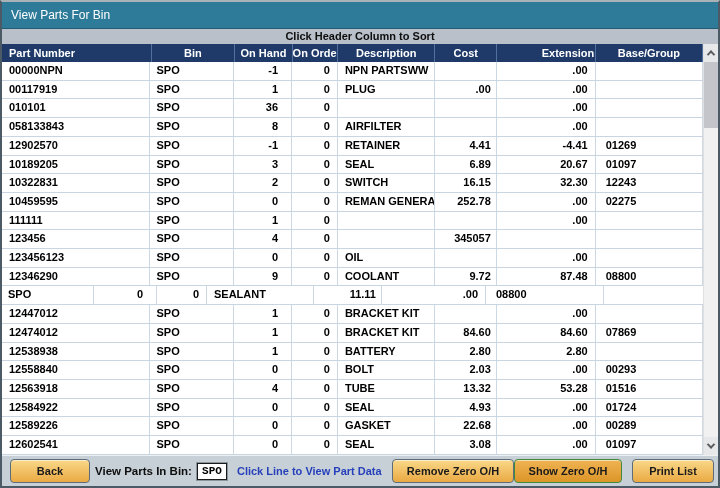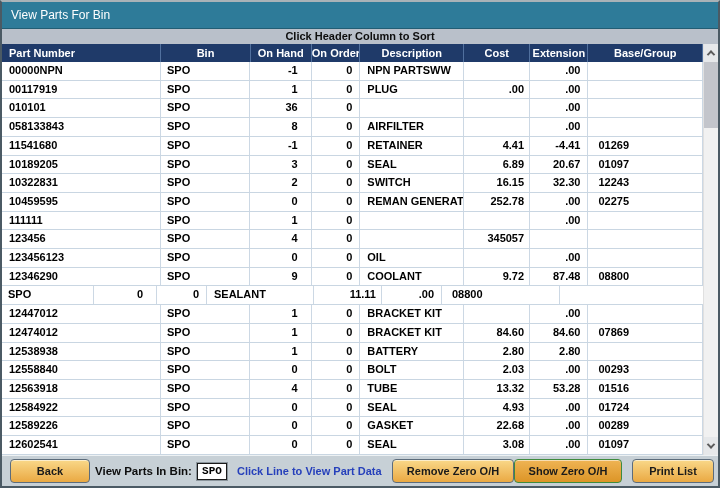--- a/index.html
+++ b/index.html
@@ -43,21 +43,21 @@
     line-height: 17.5px; border-right: 1px solid #ccd8e4;
     overflow: hidden; white-space: nowrap;
   }
 
   .c0 { width: 164px; }
   .c1 { width: 92px; }
   .c2 { width: 63px; }
   .c3 { width: 50px; }
   .c4 { width: 107px; }
   .c5 { width: 68px; }
-  .c6 { width: 60px; }
+  .c6 { width: 60px; margin-left: 44px; }
   .c7 { width: 118px; }
 
   .td.c0 { text-align: left;  padding-left: 7px; }
   .td.c1 { text-align: left;  padding-left: 6px; }
   .td.c2 { text-align: right; padding-right: 13px; }
   .td.c3 { text-align: right; padding-right: 7px; }
   .td.c4 { text-align: left;  padding-left: 7px; }
   .td.c5 { text-align: right; padding-right: 5px; }
   .td.c6 { text-align: right; padding-right: 7px; }
   .td.c7 { text-align: left;  padding-left: 10px; }
@@ -153,21 +153,21 @@
             <div class="td c0">058133843</div>
             <div class="td c1">SPO</div>
             <div class="td c2">8</div>
             <div class="td c3">0</div>
             <div class="td c4">AIRFILTER</div>
             <div class="td c5"></div>
             <div class="td c6">.00</div>
             <div class="td c7"></div>
           </div>
           <div class="tr">
-            <div class="td c0">11541680</div>
+            <div class="td c0">12902570</div>
             <div class="td c1">SPO</div>
             <div class="td c2">-1</div>
             <div class="td c3">0</div>
             <div class="td c4">RETAINER</div>
             <div class="td c5">4.41</div>
             <div class="td c6">-4.41</div>
             <div class="td c7">01269</div>
           </div>
           <div class="tr">
             <div class="td c0">10189205</div>

